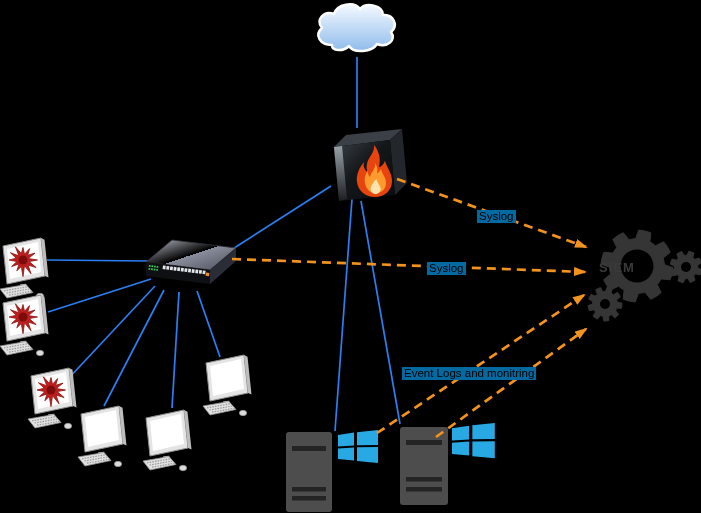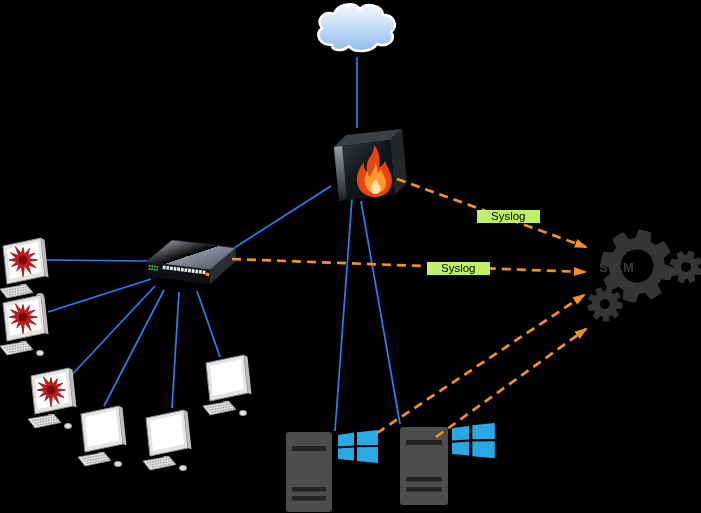--- a/index.html
+++ b/index.html
@@ -7,25 +7,25 @@
     width:701px;height:513px;
     background:#000;
     position:relative;
     overflow:hidden;
     font-family:"Liberation Sans", sans-serif;
   }
   #stage{position:absolute;left:0;top:0;width:701px;height:513px;}
   svg{display:block;}
   .edge-label{
     position:absolute;
-    background:#bef264;
+    background:#0369a1;
     color:#000000;
     font-size:11.5px;
     line-height:13px;
-    padding:0 14px;
+    padding:0 2px;
     white-space:nowrap;
   }
   .siem-label{
     position:absolute;
     left:590px;top:260px;width:54px;
     text-align:center;
     font-size:13px;font-weight:bold;
     letter-spacing:1px;
     color:#3a3a3a;
     background:transparent;
@@ -208,14 +208,15 @@
   <g id="orange-links" stroke="#f2931e" stroke-width="2.7" fill="none" stroke-dasharray="9 6">
     <line x1="397" y1="179" x2="586" y2="247" marker-end="url(#arrowO)"></line>
     <line x1="232" y1="259" x2="585" y2="272" marker-end="url(#arrowO)"></line>
     <line x1="377" y1="433" x2="584" y2="295" marker-end="url(#arrowO)"></line>
     <line x1="436" y1="437" x2="586" y2="329" marker-end="url(#arrowO)"></line>
   </g>
 </svg>
 
 <div class="edge-label" style="left:477px;top:210px">Syslog</div>
 <div class="edge-label" style="left:427px;top:262px">Syslog</div>
+<div class="edge-label" style="left:402px;top:367px">Event Logs and monitring</div>
 <div class="siem-label">SIEM</div>
 </div>
 
 </body></html>

